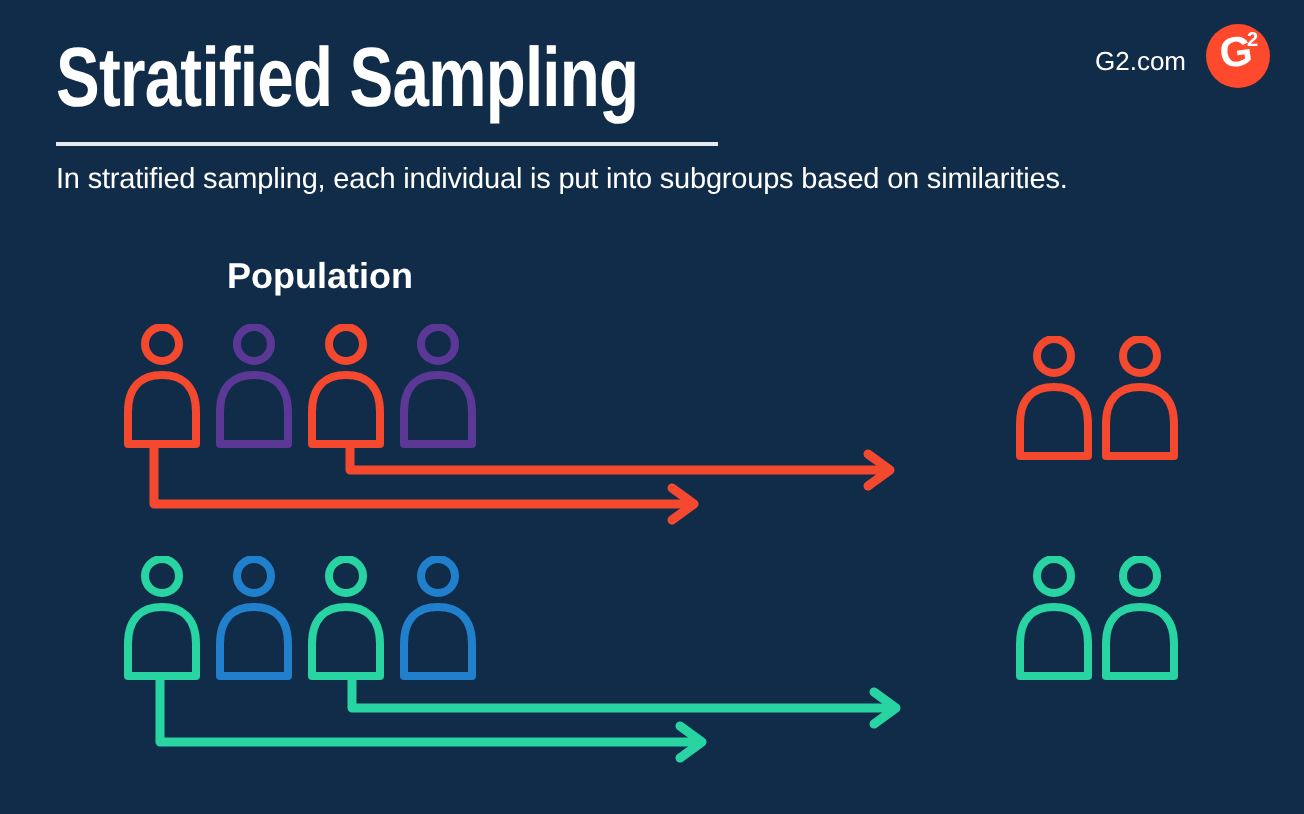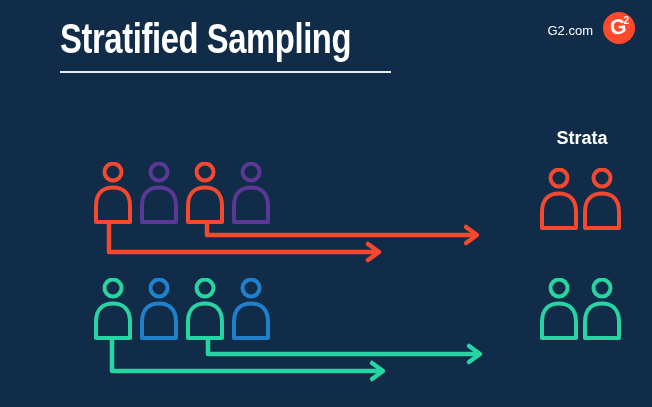--- a/index.html
+++ b/index.html
@@ -4,21 +4,21 @@
 <style>
   html, body { margin: 0; padding: 0; }
   body {
     width: 652px; height: 407px;
     background: var(--background, #112C48);
     font-family: "Liberation Sans", sans-serif;
     position: relative;
     overflow: hidden;
     color: #fff;
   }
-  .canvas { position: absolute; inset: 0; margin-left: 32px; }
+  .canvas { position: absolute; inset: 0; }
 
   .title {
     position: absolute; left: 28px; top: 16px;
     font-size: 42px; font-weight: bold; color: var(--text, #fff);
     letter-spacing: -0.5px; white-space: nowrap;
     transform: scaleX(0.78); transform-origin: left top;
     line-height: 1.1;
   }
   .title-underline {
     position: absolute; left: 28px; top: 71px;
@@ -90,30 +90,31 @@
   <symbol id="person-sym" viewBox="0 0 40 62">
     <circle cx="20" cy="10" r="8.5" fill="none" stroke="currentColor" stroke-width="4"></circle>
     <path d="M3,60 L3,44 C3,30.5 10.5,25.5 20,25.5 C29.5,25.5 37,30.5 37,44 L37,60 Z" fill="none" stroke="currentColor" stroke-width="4" stroke-linejoin="round"></path>
   </symbol>
 </svg>
 
 <div class="canvas">
 
   <div class="title">Stratified Sampling</div>
   <div class="title-underline"></div>
+  <div class="subtitle">In stratified sampling, each individual is put into subgroups based on similarities.</div>
 
   <div class="brand">
     <span class="brand-text">G2.com</span>
     <span class="logo">
       <span class="logo-g">G</span>
       <span class="logo-2">2</span>
     </span>
   </div>
 
-  <div class="col-label strata">Strata</div>
+  <div class="col-label population">Population</div>
 
   <div class="icon-row pop-row r1">
       <svg class="person" viewBox="0 0 40 62" style="color:#F4482F">
         <use href="#person-sym"></use>
       </svg>
       <svg class="person" viewBox="0 0 40 62" style="color:#5C3896">
         <use href="#person-sym"></use>
       </svg>
       <svg class="person" viewBox="0 0 40 62" style="color:#F4482F">
         <use href="#person-sym"></use>

